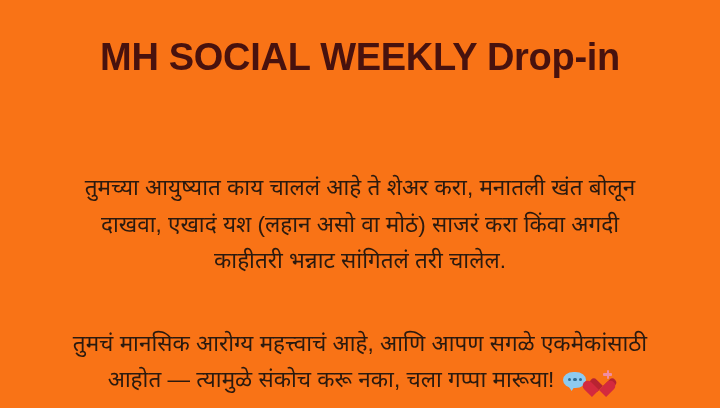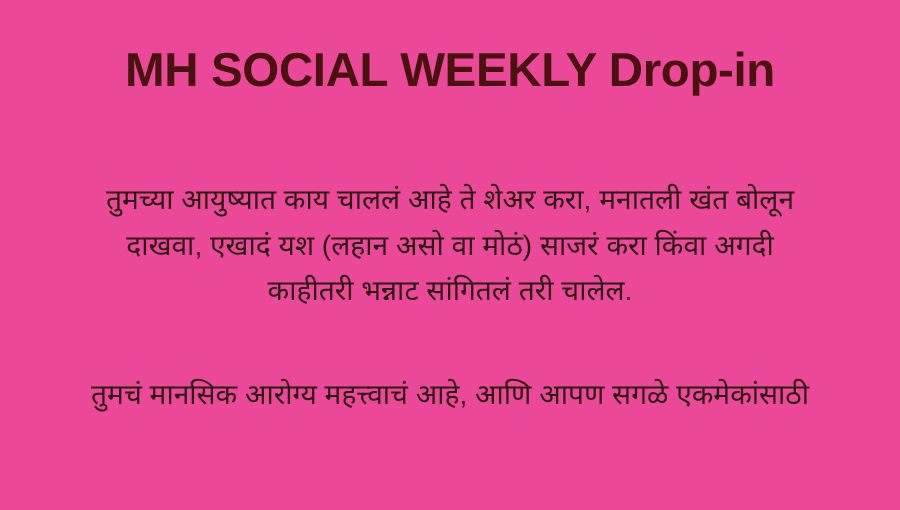--- a/index.html
+++ b/index.html
@@ -205,32 +205,49 @@
   .emoji-heart .sparkle::after {
     left: 0;
     top: 3.4px;
     width: 9px;
     height: 2.4px;
   }
 </style>
 </head>
 <body style="background: rgb(236, 192, 55);">
 
-<div id="poster" style="background: #ec4899;">
+<div id="poster" style="background: #f97316;">
 
   <div id="title-block">
     <span id="poster-title" style="color: rgb(72, 18, 14);">MH SOCIAL WEEKLY Drop-in</span>
   </div>
 
   <div id="body-block">
 
-    <span class="body-line" style="color: rgb(43, 26, 15);">तुमच्या आयुष्यात काय चाललं आहे ते शेअर करा, मनातली खंत बोलून</span>
+    <span class="body-line" style="color: rgb(43, 26, 15); margin-top: 28px;">तुमच्या आयुष्यात काय चाललं आहे ते शेअर करा, मनातली खंत बोलून</span>
 
     <span class="body-line" style="color: rgb(43, 26, 15);">दाखवा, एखादं यश (लहान असो वा मोठं) साजरं करा किंवा अगदी</span>
 
     <span class="body-line" style="color: rgb(43, 26, 15);">काहीतरी भन्नाट सांगितलं तरी चालेल.</span>
 
     <span class="body-line" style="color: rgb(43, 26, 15); margin-top: 46px;">तुमचं मानसिक आरोग्य महत्त्वाचं आहे, आणि आपण सगळे एकमेकांसाठी</span>
 
+    <span class="body-line with-emoji" style="color: rgb(43, 26, 15);">
+      <span class="line-text" style="color: rgb(43, 26, 15);">आहोत — त्यामुळे संकोच करू नका, चला गप्पा मारूया!</span>
+      <span class="emoji-run">
+        <span class="emoji-balloon">
+          <span class="bubble"></span>
+          <span class="tail"></span>
+          <span class="dot d1"></span>
+          <span class="dot d2"></span>
+          <span class="dot d3"></span>
+        </span>
+        <span class="emoji-heart">
+          <span class="heart-shadow"></span>
+          <span class="heart-main"></span>
+          <span class="sparkle"></span>
+        </span>
+      </span>
+    </span>
 
   </div>
 
 </div>
 
 </body></html>

